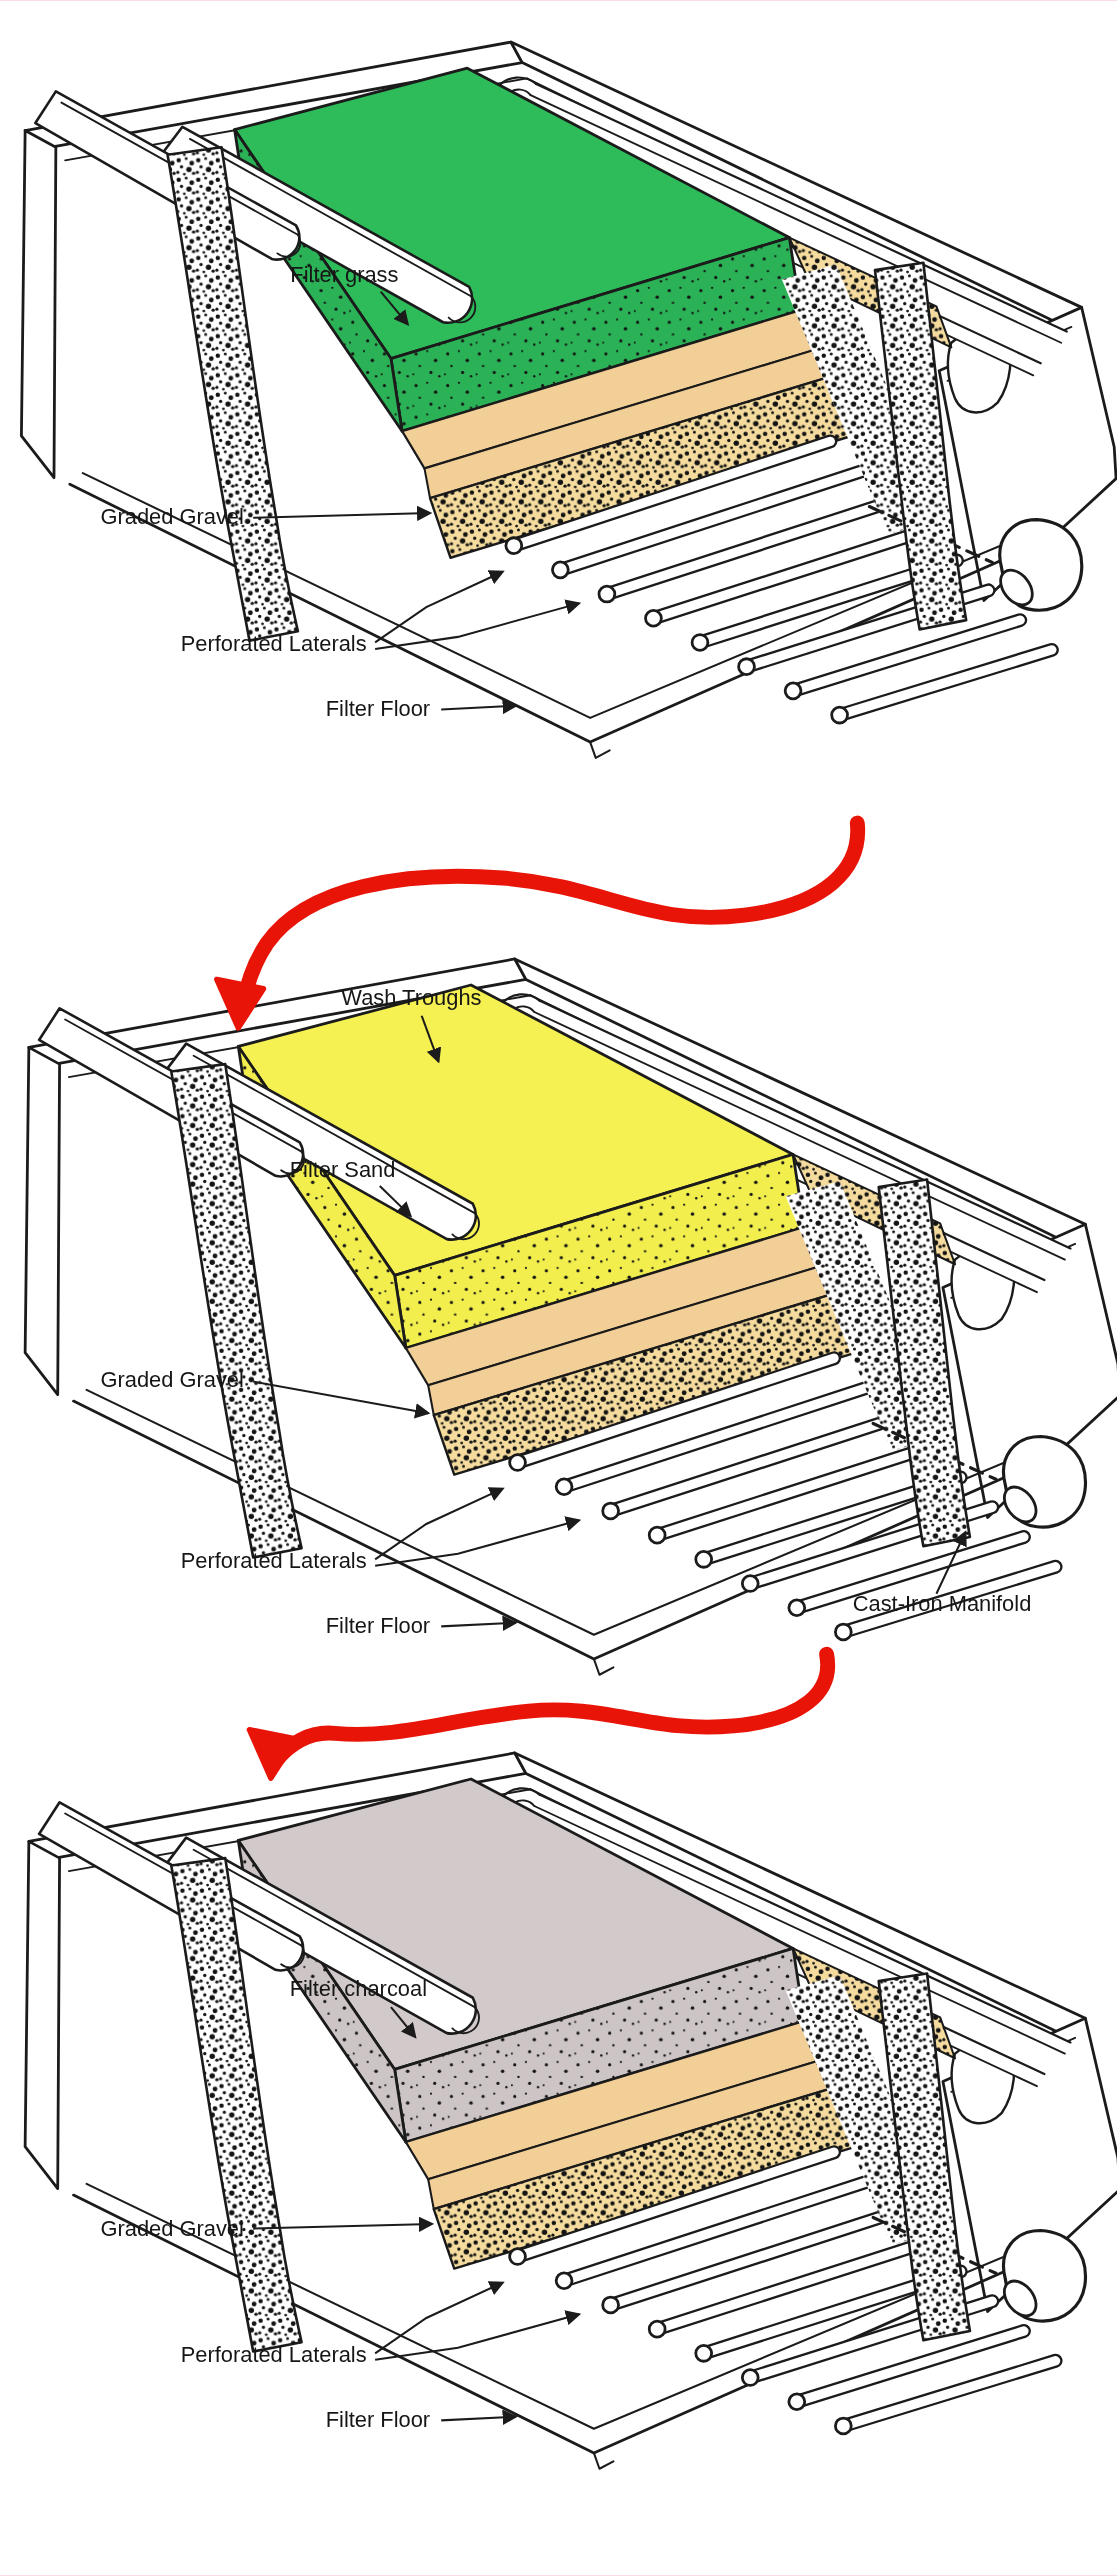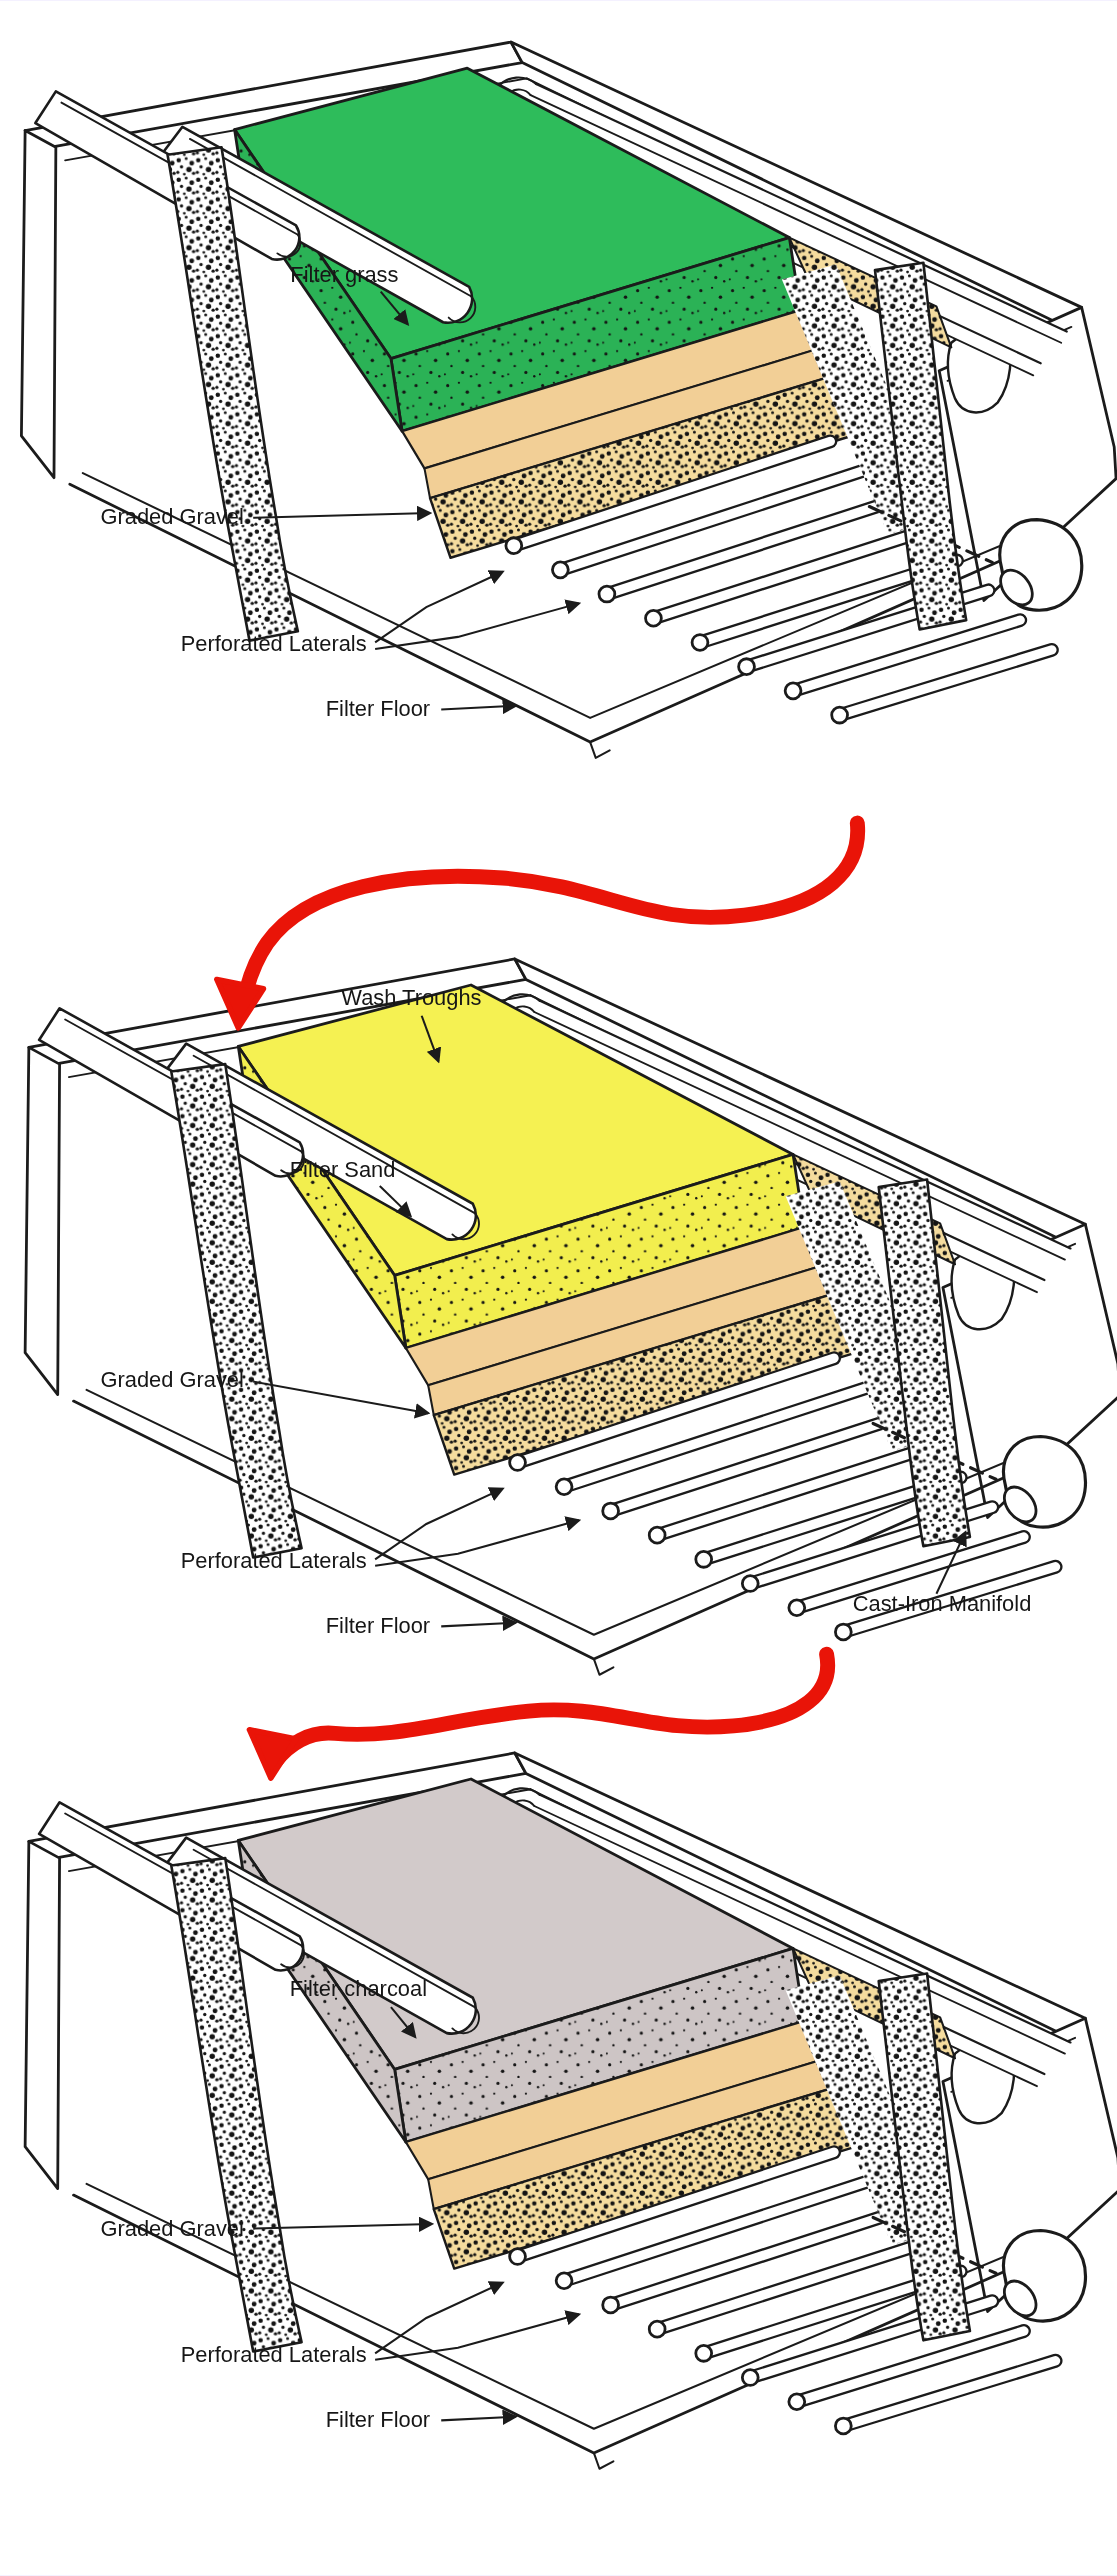--- a/index.html
+++ b/index.html
@@ -1,17 +1,17 @@
 <!DOCTYPE html>
 <html style="font-size:15px"><head>
 <meta charset="utf-8">
 <style>
   html,body{margin:0;padding:0;background:#ffffff;}
   body{font-family:"Liberation Sans", sans-serif;}
-  #stage{width:1117px;height:2576px;position:relative;background:#c4b5fd;}
+  #stage{width:1117px;height:2576px;position:relative;background:#ec4899;}
   svg text{font-family:"Liberation Sans", sans-serif;fill:#161616;}
 </style>
 </head>
 <body>
 
 <div id="stage">
   <svg id="scene" width="1117" height="2576" viewBox="0 0 1200 2767">
       <defs>
         <pattern id="speck" width="34" height="34" patternUnits="userSpaceOnUse">
           <circle cx="5" cy="6" r="1.7" fill="#141414"></circle>

